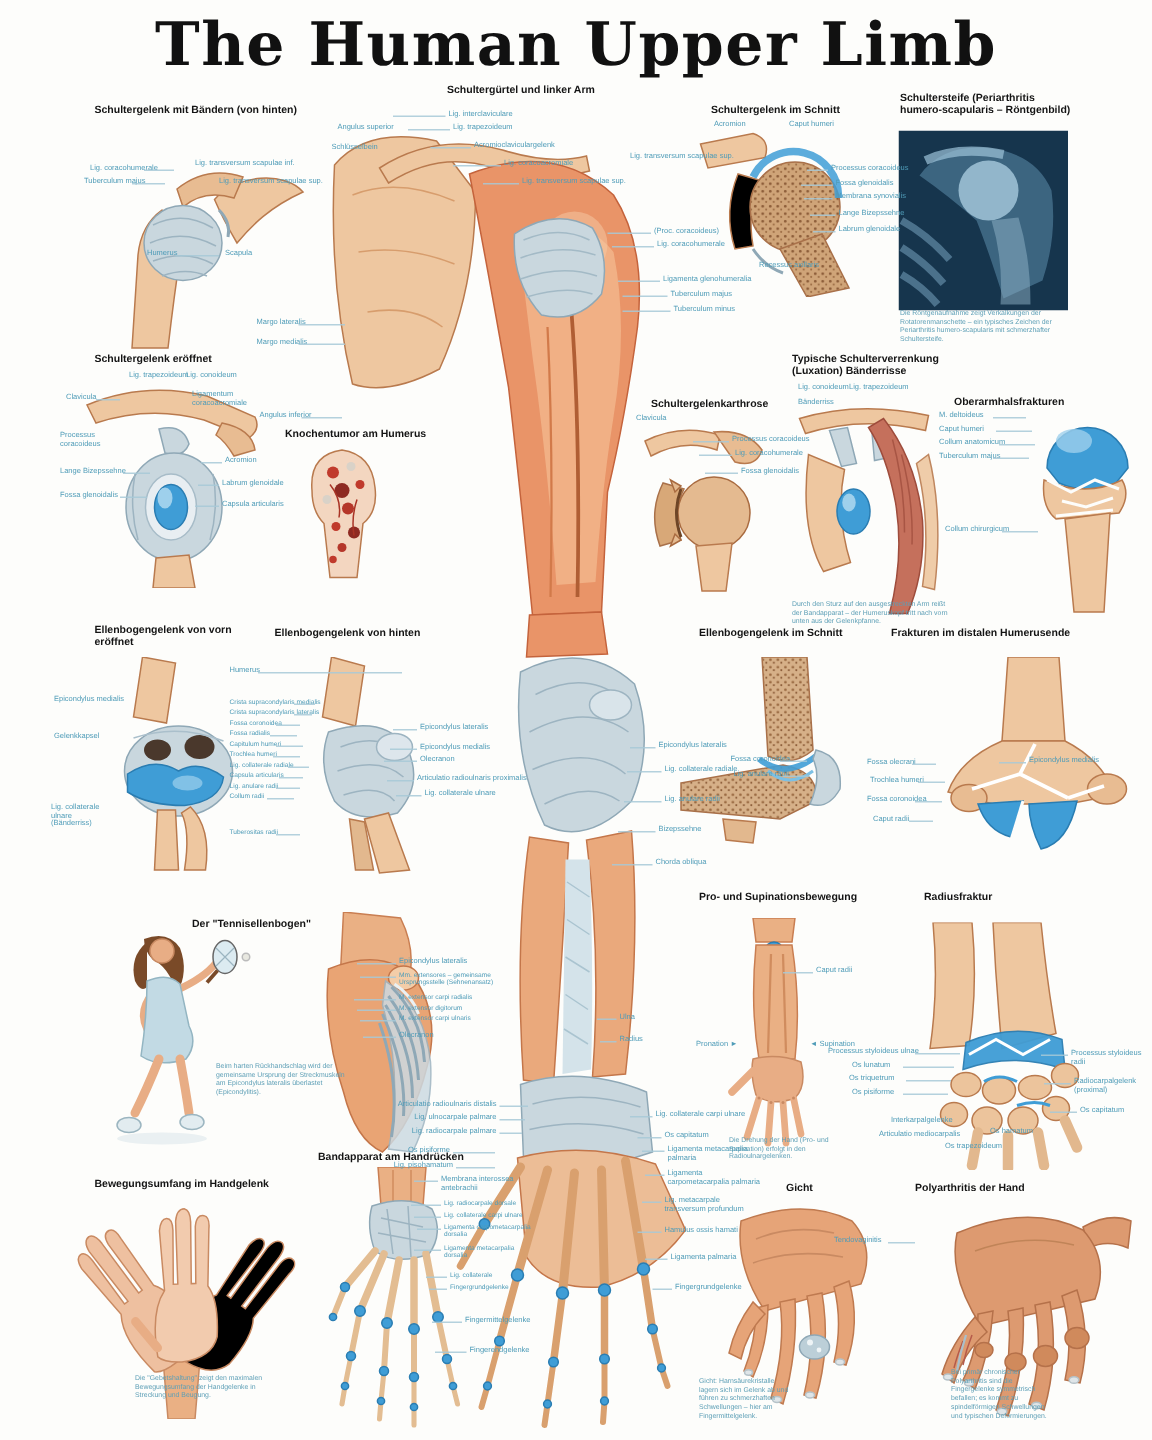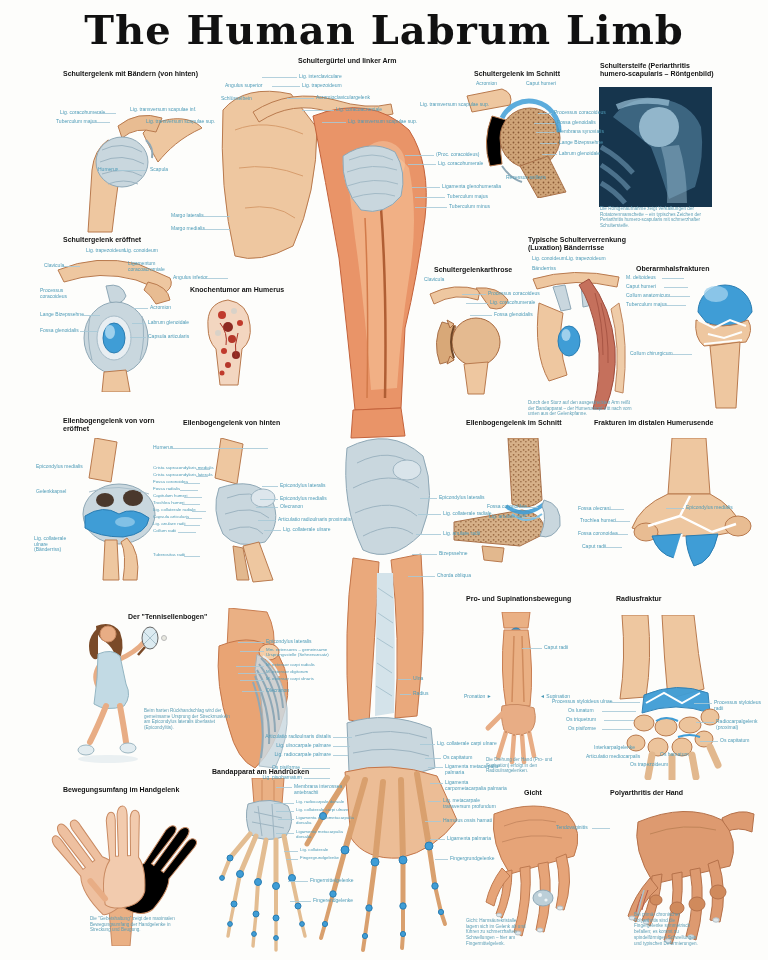--- a/index.html
+++ b/index.html
@@ -15,21 +15,21 @@
   .xs{font-size:4.4px;}
   .cap{font-size:4.6px;color:#5d9fb6;line-height:1.25;}
   .ldr{position:absolute;height:1px;background:#a7c9d7;opacity:.85;}
   .ra{transform:translateX(-100%);}
 </style>
 </head>
 <body>
 
 <div id="poster">
 
-  <div class="main-title">The Human Labrum Limb</div>
+  <div class="main-title">The Human Upper Limb</div>
 
   <div class="fig" style="left:58px;top:88px">
     <svg width="155" height="150" viewBox="0 0 155 150">
       <path d="M85,45 C100,28 132,26 144,40 C122,50 110,62 100,74 C93,62 88,52 85,45 Z" fill="#eec7a0" stroke="#b97a4e"></path>
       <path d="M60,38 Q80,22 104,30 L98,44 Q78,38 64,50 Z" fill="#e8bc92" stroke="#b97a4e"></path>
       <path d="M30,144 L34,82 Q36,62 50,52 L66,60 Q60,92 54,144 Z" fill="#eec7a0" stroke="#b97a4e"></path>
       <ellipse cx="64" cy="74" rx="26" ry="25" fill="#c9d7de" stroke="#8fa8b6"></ellipse>
       <path d="M44,62 Q64,52 84,64 M42,74 Q64,64 86,76 M44,86 Q66,78 84,88 M50,96 Q66,90 80,96" fill="none" stroke="#9db4c1"></path>
       <path d="M88,52 Q96,60 94,70" fill="none" stroke="#8fa8b6" stroke-width="2"></path>
     </svg>

